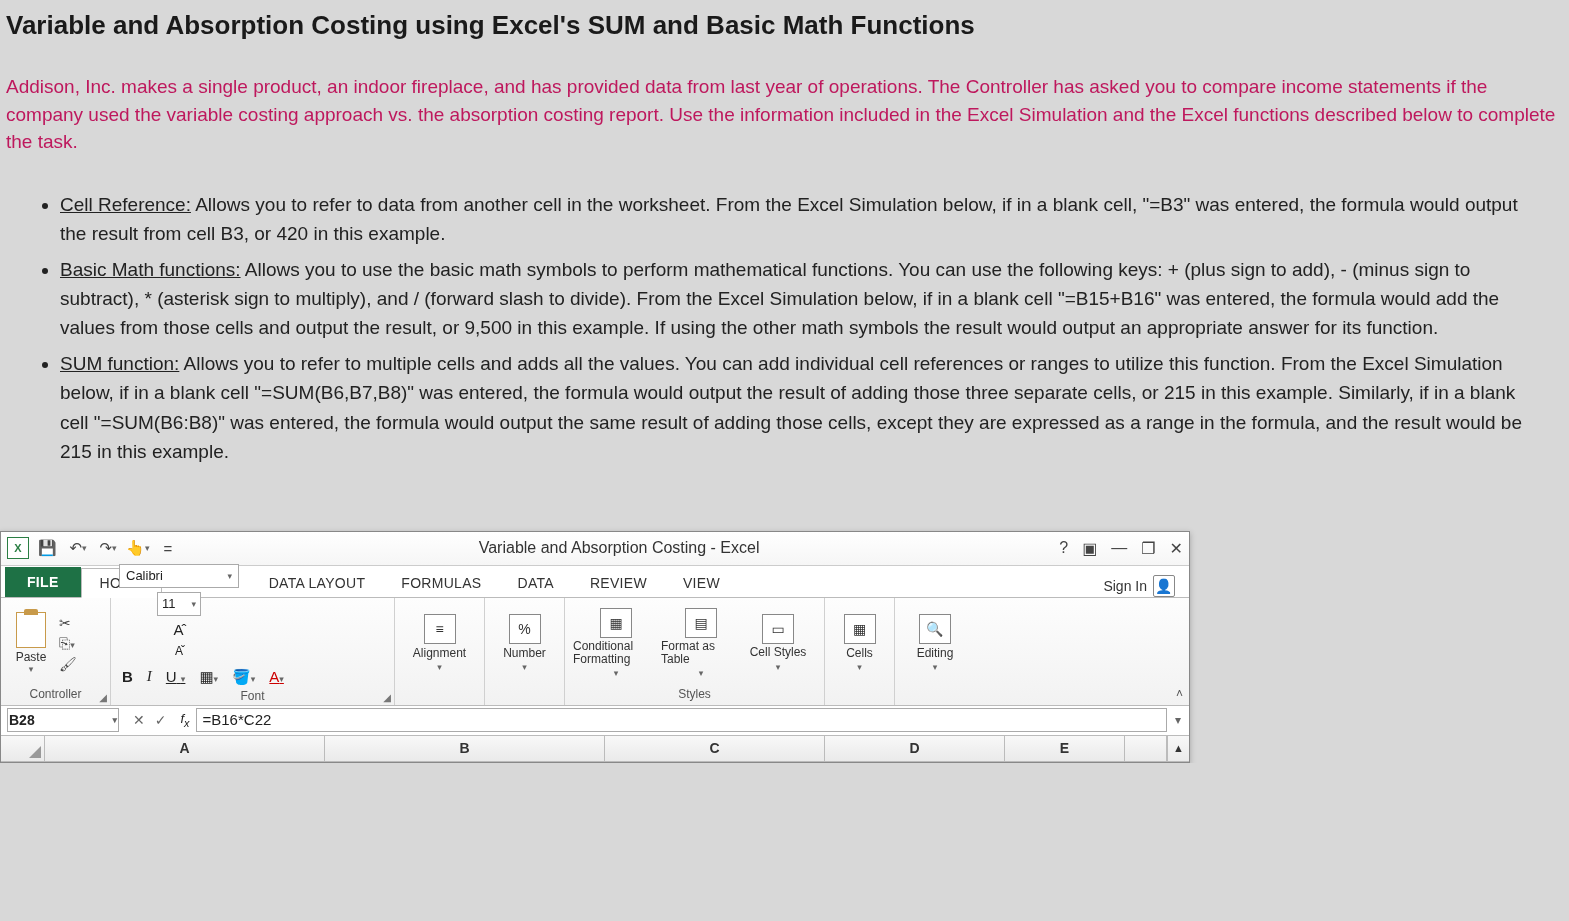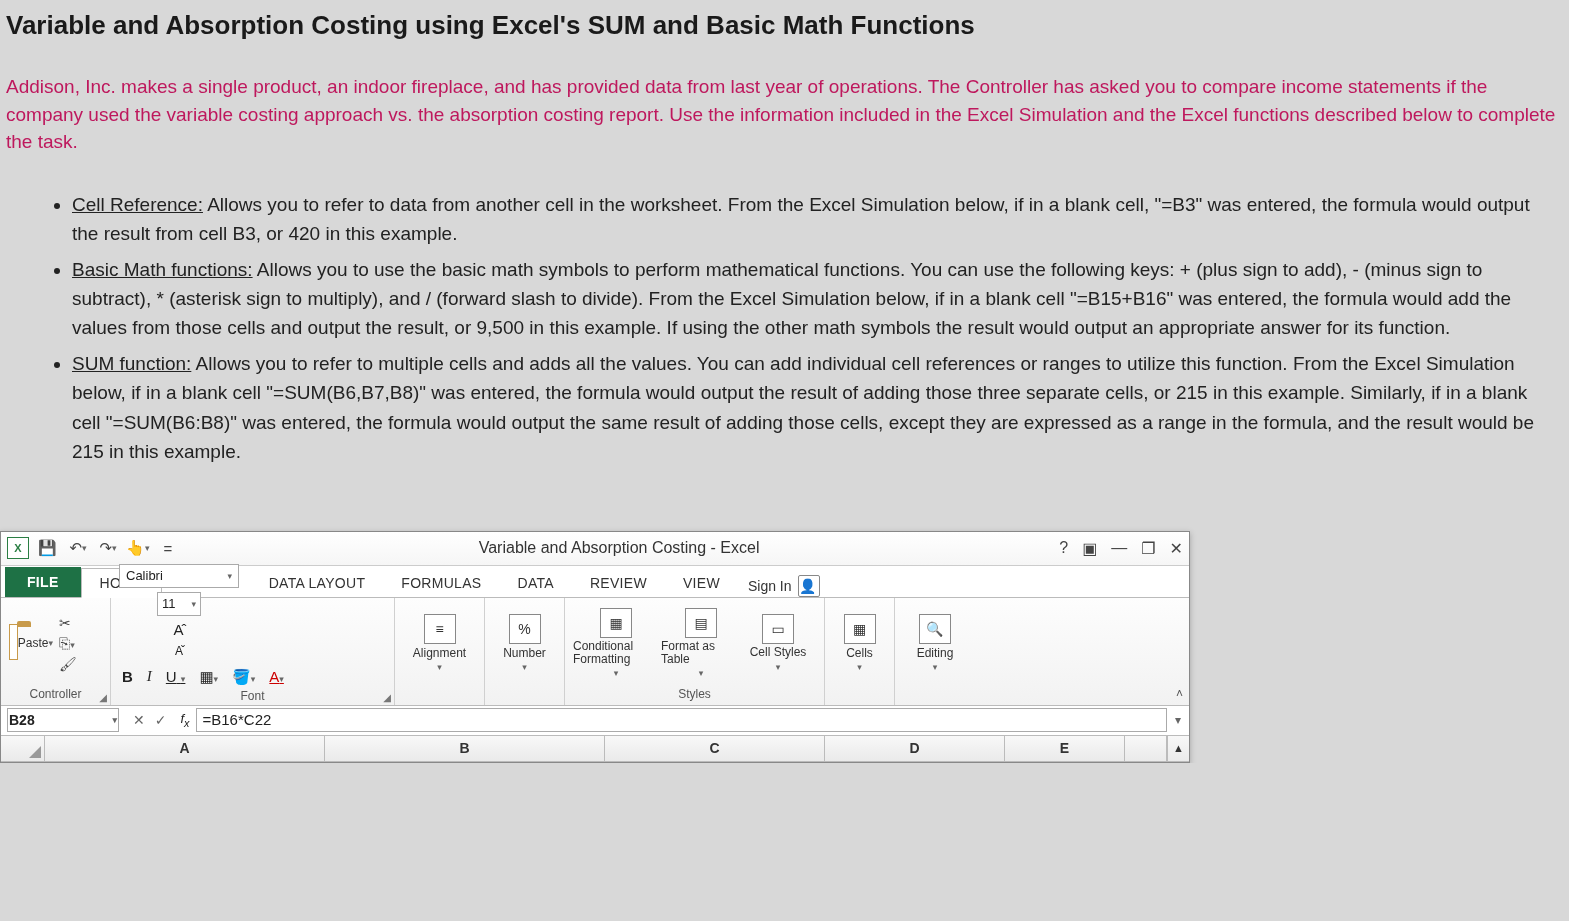--- a/index.html
+++ b/index.html
@@ -22,21 +22,20 @@
     color: #be185d;
   }
   .bullets {
     padding: 10px 30px 40px 60px;
   }
   .bullets li {
     font-size: 19px;
     line-height: 1.55;
     margin-bottom: 6px;
     color: #222;
-    margin-left: 12px;
   }
   .bullets .label {
     text-decoration: underline;
     font-weight: normal;
   }
   
   .excel-window {
     margin: 18px 0 0 0;
     width: 1190px;
     background: #fff;
@@ -63,21 +62,21 @@
     font-size:11px; font-weight:bold; color:#2a7e43; background:#fff;
   }
   .doc-title {
     flex: 1; text-align: center; font-size: 16px; color: #333;
   }
   .winctrls { display: flex; gap: 14px; align-items: center; color: #444; font-size: 16px; }
   .winctrls span { cursor: default; }
   .tabbar {
     display: flex; align-items: flex-end; height: 32px;
     background: #fff; border-bottom: 1px solid #bbb; padding: 0 4px;
-    justify-content: flex-start;
+    justify-content: space-between;
   }
   .tabs-left { display: flex; align-items: flex-end; }
   .tab {
     padding: 6px 18px; font-size: 14px; color: #333; cursor: default;
     letter-spacing: .3px;
   }
   .tab.file {
     background: #1e7145; color: #fff; font-weight: bold;
     padding: 7px 22px;
   }
@@ -108,21 +107,21 @@
   }
   .group-body { flex:1; display:flex; align-items:center; gap:6px; }
   .group-label {
     text-align: center; font-size: 12px; color: #555; padding-top: 2px;
     height: 18px;
   }
   .group-launcher {
     position: absolute; right: 3px; bottom: 2px; font-size: 10px; color: #777;
   }
   .paste-btn {
-    display: flex; flex-direction: row; align-items: center; width: 44px;
+    display: flex; flex-direction: column; align-items: center; width: 44px;
     font-size: 12px; color: #333;
   }
   .clipboard-icon {
     width: 30px; height: 36px; border: 1px solid #c89a4a; background: #fff;
     position: relative; margin-bottom: 2px;
   }
   .clipboard-icon::before {
     content:""; position:absolute; top:-4px; left:7px; width:14px; height:6px;
     background:#c89a4a; border-radius:2px 2px 0 0;
   }

